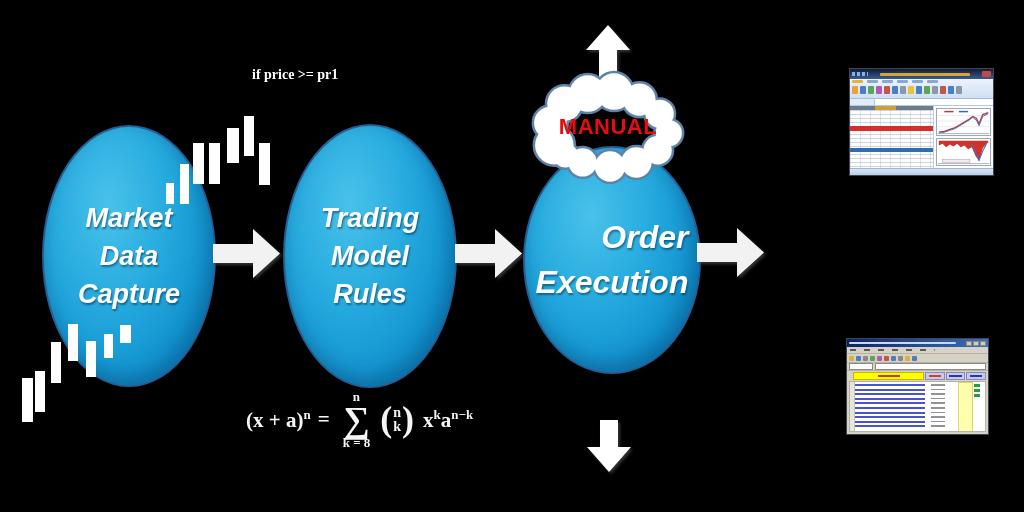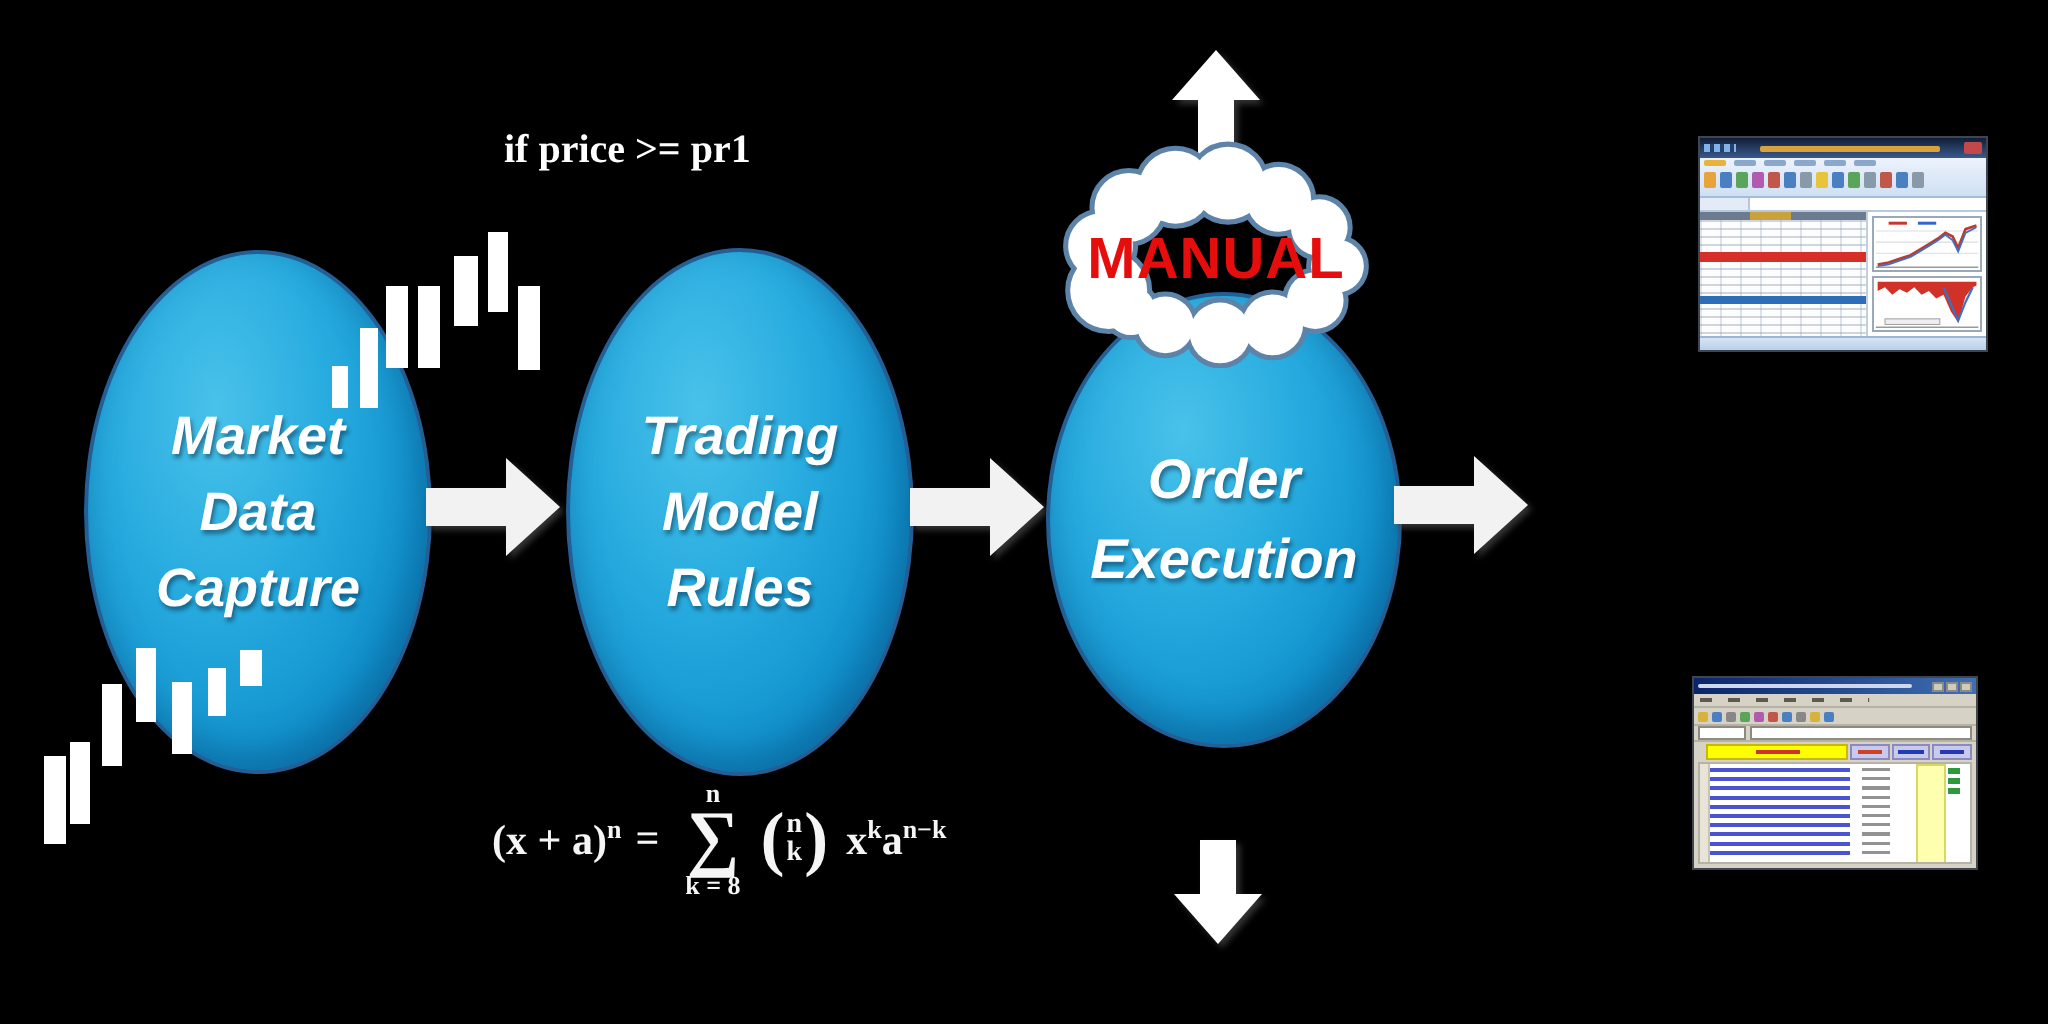--- a/index.html
+++ b/index.html
@@ -17,29 +17,29 @@
                text-shadow:1px 2px 2px rgba(0,20,40,.45);}
 
   
   .harrow{position:absolute;z-index:4;filter:drop-shadow(2px 2px 1.5px rgba(70,70,70,.75));}
   .varrow{position:absolute;z-index:4;filter:drop-shadow(2px 2px 1.5px rgba(70,70,70,.75));}
 
   
   .cloud{position:absolute;z-index:5;}
   .cloud-label{position:absolute;width:100%;text-align:center;color:#e60d0d;
                font-weight:bold;letter-spacing:.5px;z-index:6;}
-  #manual-label{top:44px;font-size:29px;}
+  #manual-label{top:44px;font-size:22px;}
   #auto-label{top:48px;font-size:23px;}
 
   
   .pbar{position:absolute;background:#fff;z-index:3;}
 
   
   .rule-code{position:absolute;left:252px;top:64px;color:#fff;z-index:3;
-             font-family:"Liberation Serif",serif;font-weight:bold;font-size:20px;line-height:22px;}
+             font-family:"Liberation Serif",serif;font-weight:bold;font-size:14px;line-height:22px;}
   .rule-code .l2{margin-left:13px;}
 
   
   .formula{position:absolute;left:246px;top:390px;z-index:3;color:#f5f5f5;
            font-family:"Liberation Serif",serif;font-weight:bold;
            display:flex;align-items:center;}
   .f-lhs,.f-term{font-size:21px;}
   .f-lhs sup,.f-term sup{font-size:13px;}
   .f-eq{font-size:21px;margin:0 7px;}
   .f-sigma{display:flex;flex-direction:column;align-items:center;line-height:1;margin:0 6px;}
@@ -123,21 +123,21 @@
     <div class="stage-label">Trading
 Model
 Rules</div>
   </div>
   <div class="stage" style="left:42px;top:125px;width:170px;height:258px;">
     <div class="stage-label">Market
 Data
 Capture</div>
   </div>
   <div class="stage" style="left:523px;top:146px;width:174px;height:224px;">
-    <div class="stage-label" style="font-size:28px;">Order
+    <div class="stage-label" style="font-size:32px;text-align:right;">Order
 Execution</div>
   </div>
 
   <svg class="harrow" style="left:213px;top:229px;" width="67" height="49" viewBox="0 0 67 49">
     <polygon points="0,15 40,15 40,0 67,24.5 40,49 40,34 0,34" fill="#f2f2f2"></polygon>
   </svg>
   <svg class="harrow" style="left:455px;top:229px;" width="67" height="49" viewBox="0 0 67 49">
     <polygon points="0,15 40,15 40,0 67,24.5 40,49 40,34 0,34" fill="#f2f2f2"></polygon>
   </svg>
   <svg class="harrow" style="left:697px;top:228px;" width="67" height="49" viewBox="0 0 67 49">

